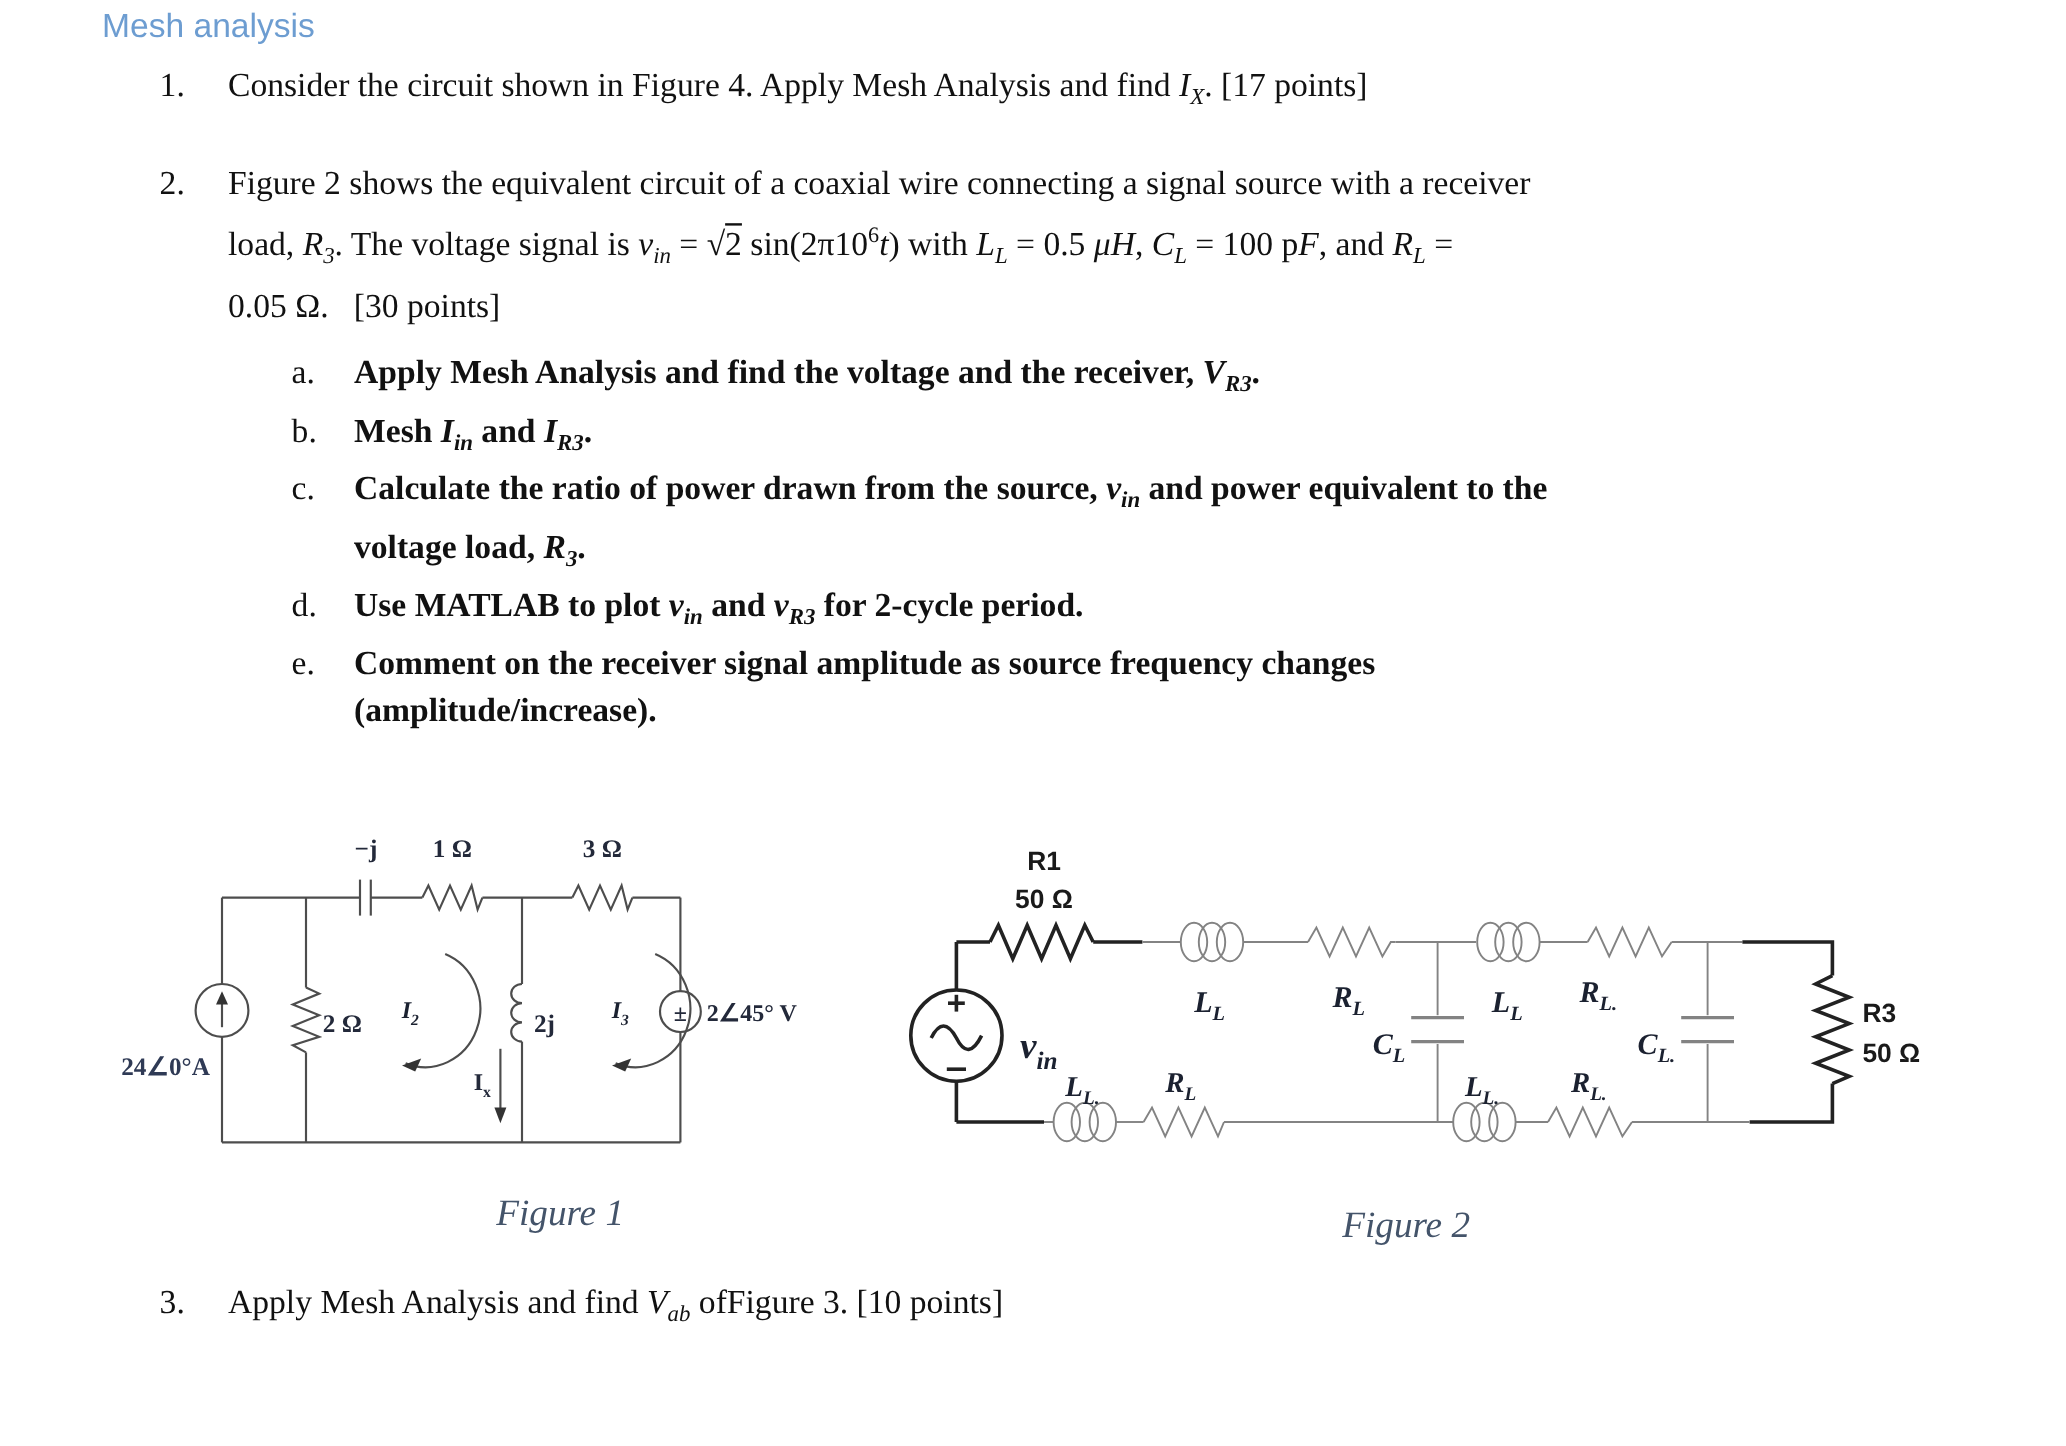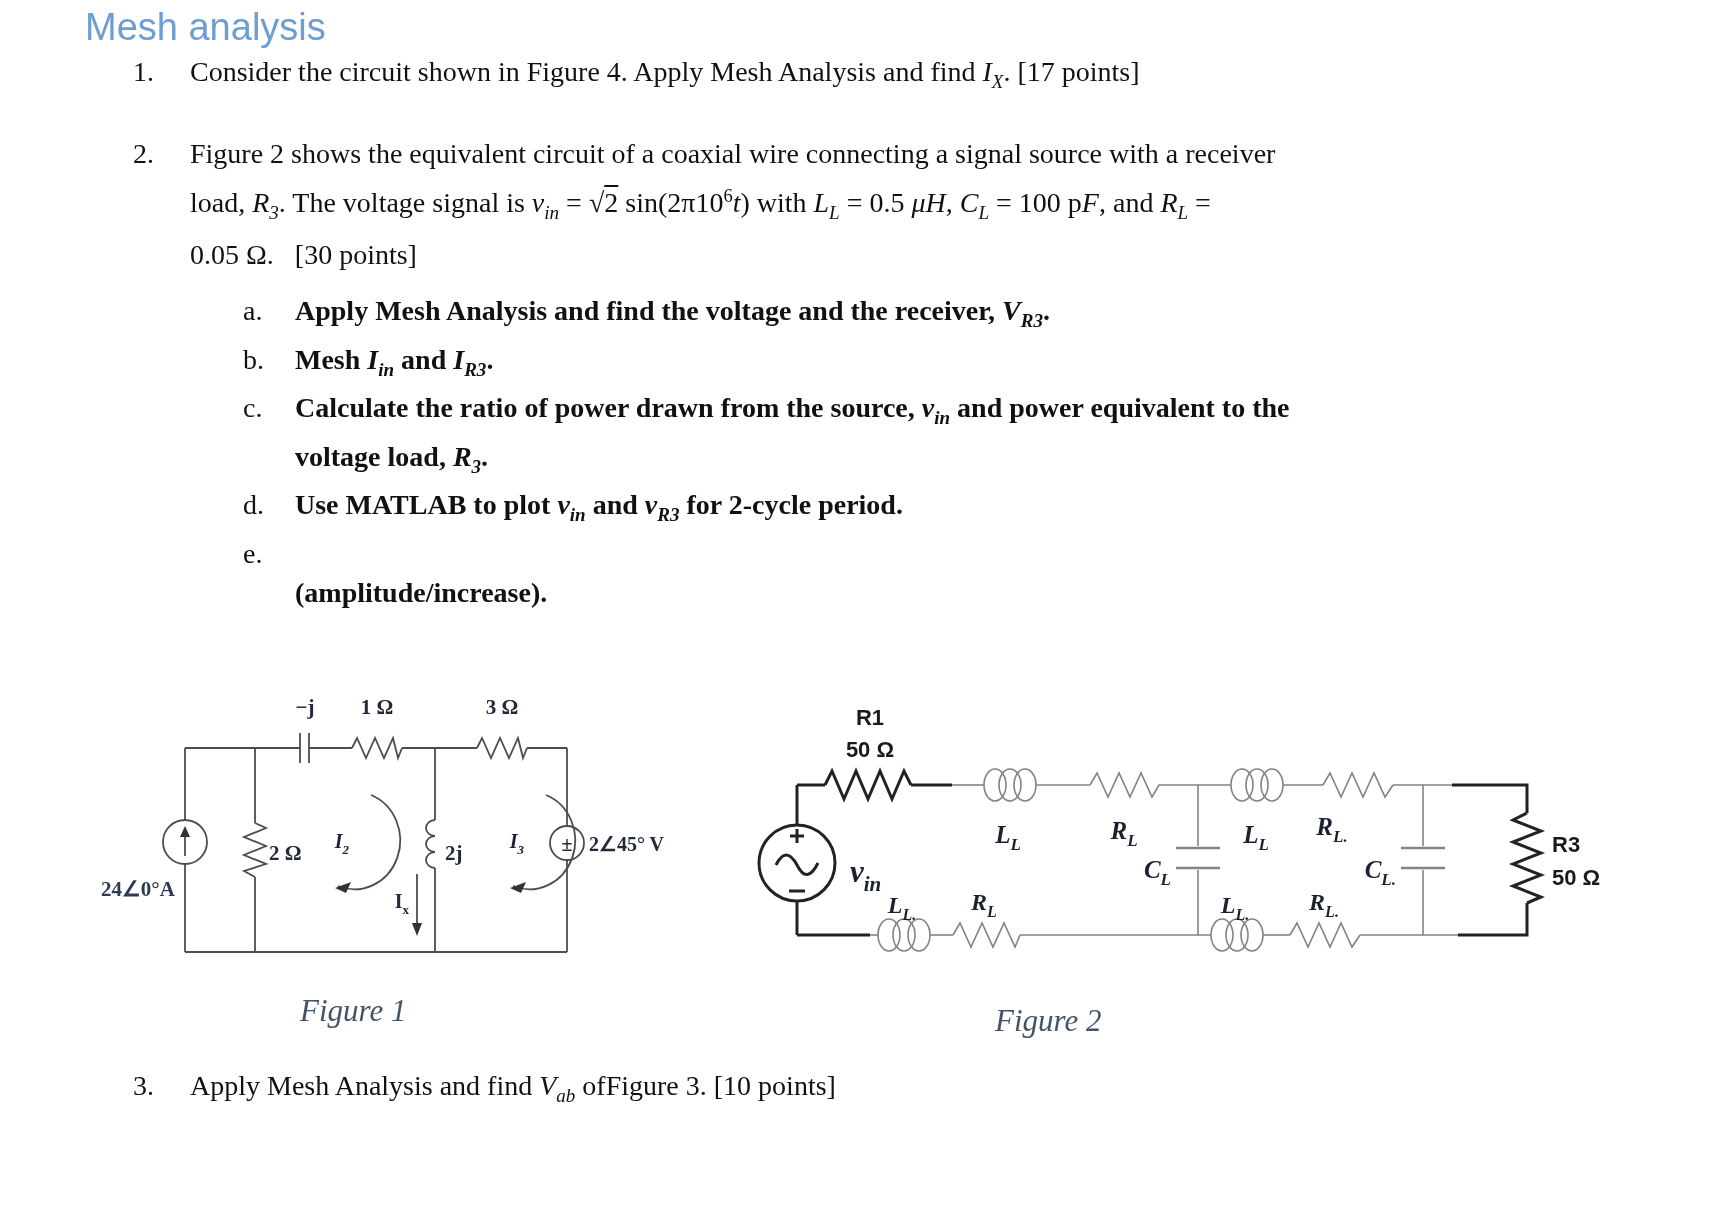--- a/index.html
+++ b/index.html
@@ -3,36 +3,36 @@
 <meta charset="utf-8">
 <style>
   html,body{margin:0;padding:0;}
   body{
     width:1722px;height:1205px;position:relative;background:#ffffff;
     font-family:"Liberation Serif", serif;color:#111;overflow:hidden;
   }
   .abs{position:absolute;}
   #heading{
     left:85px;top:6px;font-family:"Liberation Sans",sans-serif;
-    font-size:38px;font-weight:400;color:#6d9dd1;
+    font-size:28px;font-weight:400;color:#6d9dd1;
   }
   .prob{position:absolute;display:flex;font-size:28px;line-height:39px;}
   .prob .pnum{width:57px;flex:none;}
   .prob .ptxt{flex:1;}
   #item2{line-height:42px;}
   .sublist{position:absolute;left:243px;top:291px;width:1215px;}
   .subitem{display:flex;font-size:28px;line-height:39px;}
   .subitem .snum{width:52px;flex:none;}
   .subitem .stxt{flex:1;font-weight:bold;}
   .seg-i{font-style:italic;}
   .seg-sub{vertical-align:sub;font-size:68%;}
   .seg-sup{vertical-align:super;font-size:66%;}
   .seg-ov{text-decoration:overline;}
   .figcap{
-    position:absolute;text-align:left;font-style:italic;
+    position:absolute;text-align:right;font-style:italic;
     font-size:31px;color:#44546a;
   }
   svg{overflow:visible;}
   svg text{font-family:"Liberation Serif",serif;}
   .lbl{font-weight:bold;fill:#23293a;}
   .lbl-it{font-weight:bold;font-style:italic;fill:#1b2130;}
   .src-lbl{font-weight:bold;fill:#2f3a55;}
   .sans-lbl{font-family:"Liberation Sans",sans-serif;font-weight:bold;fill:#1a1a1a;}
   .w1{stroke:#4d4d4d;stroke-width:1.8;fill:none;}
   .w2{stroke:#222;stroke-width:3;fill:none;}
@@ -66,21 +66,21 @@
   <div class="subitem">
     <span class="snum">c.</span>
     <span class="stxt"><span>Calculate the ratio of power drawn from the source, </span><span class="seg-i">v</span><span class="seg-i seg-sub">in</span><span> and power equivalent to the</span><br><span>voltage load, </span><span class="seg-i">R</span><span class="seg-i seg-sub">3</span><span>.</span></span>
   </div>
   <div class="subitem">
     <span class="snum">d.</span>
     <span class="stxt"><span>Use MATLAB to plot </span><span class="seg-i">v</span><span class="seg-i seg-sub">in</span><span> and </span><span class="seg-i">v</span><span class="seg-i seg-sub">R3</span><span> for 2-cycle period.</span></span>
   </div>
   <div class="subitem">
     <span class="snum">e.</span>
-    <span class="stxt"><br><span>(amplitude/increase).</span></span>
+    <span class="stxt"><span>Comment on the receiver signal amplitude as source frequency changes</span><br><span>(amplitude/increase).</span></span>
   </div>
 </div>
 
 <svg class="abs" style="left:95px;top:640px;" width="615" height="330" viewBox="0 0 615 330">
 
   <g>
     <polyline class="w1" points="90,108 205,108"></polyline>
     <polyline class="w1" points="214,108 257,108"></polyline>
     <polyline class="w1" points="307,108 382,108"></polyline>
     <polyline class="w1" points="432,108 472,108"></polyline>

